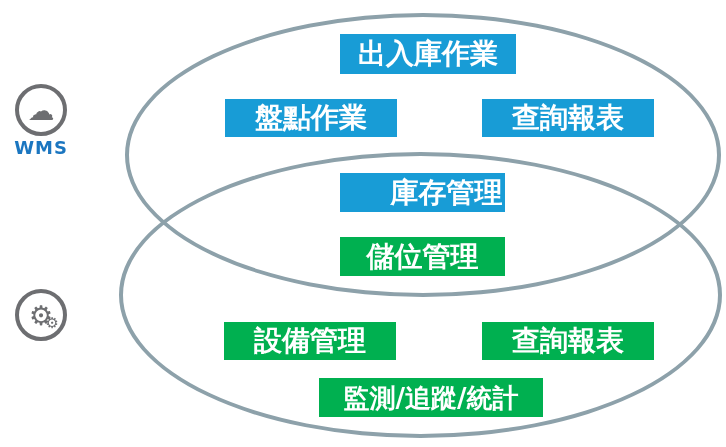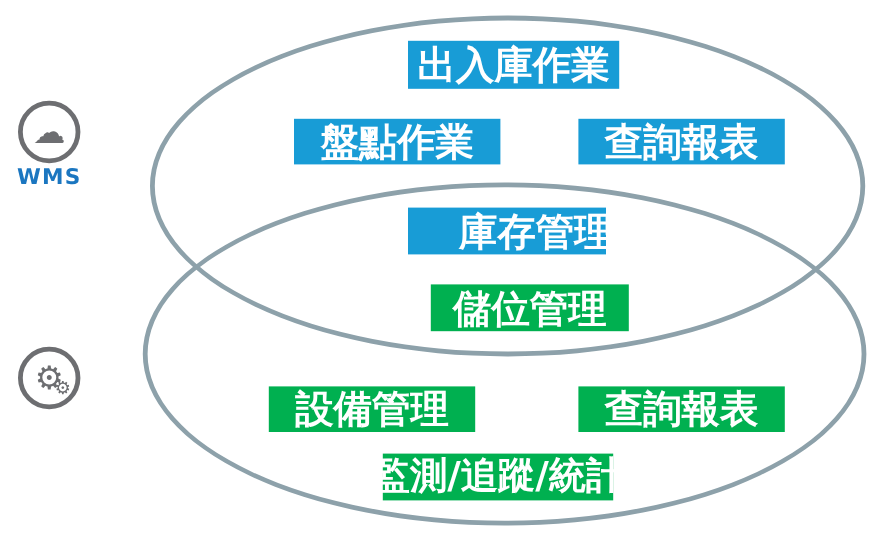--- a/index.html
+++ b/index.html
@@ -11,34 +11,34 @@
   .ellipse {
     position:absolute; box-sizing:border-box;
     border:4px solid #8da1aa; border-radius:50%; background:transparent;
   }
   #wms-ellipse { left:125px; top:13px;  width:596px; height:284px; }
   #wcs-ellipse { left:119px; top:152px; width:603px; height:286px; }
 
   .tag {
     position:absolute; box-sizing:border-box;
     display:flex; align-items:center; justify-content:center;
-    color:#ffffff; font-weight:bold; font-size:32px; line-height:1;
+    color:#ffffff; font-weight:bold; font-size:28px; line-height:1;
     white-space:nowrap;
   }
   .tag.blue  { background:#189cd6; }
   .tag.green { background:#00b050; }
 
   #tag-inout       { left:340px; top:34px;  width:176px; height:40px; }
-  #tag-stocktake   { left:225px; top:99px;  width:172px; height:38px;margin-left:20px; }
+  #tag-stocktake   { left:225px; top:99px;  width:172px; height:38px; }
   #tag-query-wms   { left:482px; top:99px;  width:172px; height:38px; }
   #tag-inventory   { left:340px; top:173px; width:165px; height:39px;padding-left:48px; }
-  #tag-storageloc  { left:359px; top:237px; width:165px; height:39px; }
+  #tag-storageloc  { left:340px; top:237px; width:165px; height:39px; }
   #tag-equipment   { left:224px; top:322px; width:172px; height:38px; }
   #tag-query-wcs   { left:482px; top:322px; width:172px; height:38px; }
-  #tag-monitor     { left:319px; top:378px; width:192px; height:39px; font-size:31px; }
+  #tag-monitor     { left:319px; top:378px; width:224px; height:39px; font-size:26px; }
 
   .system {
     position:absolute; width:82px;
     display:flex; flex-direction:column; align-items:center; gap:2px;
   }
   #wms-badge { left:0; top:84px; }
   #wcs-badge { left:0; top:289px; }
   .icon-circle {
     width:52px; height:52px; box-sizing:border-box;
     border:4px solid #6d6e71; border-radius:50%;

